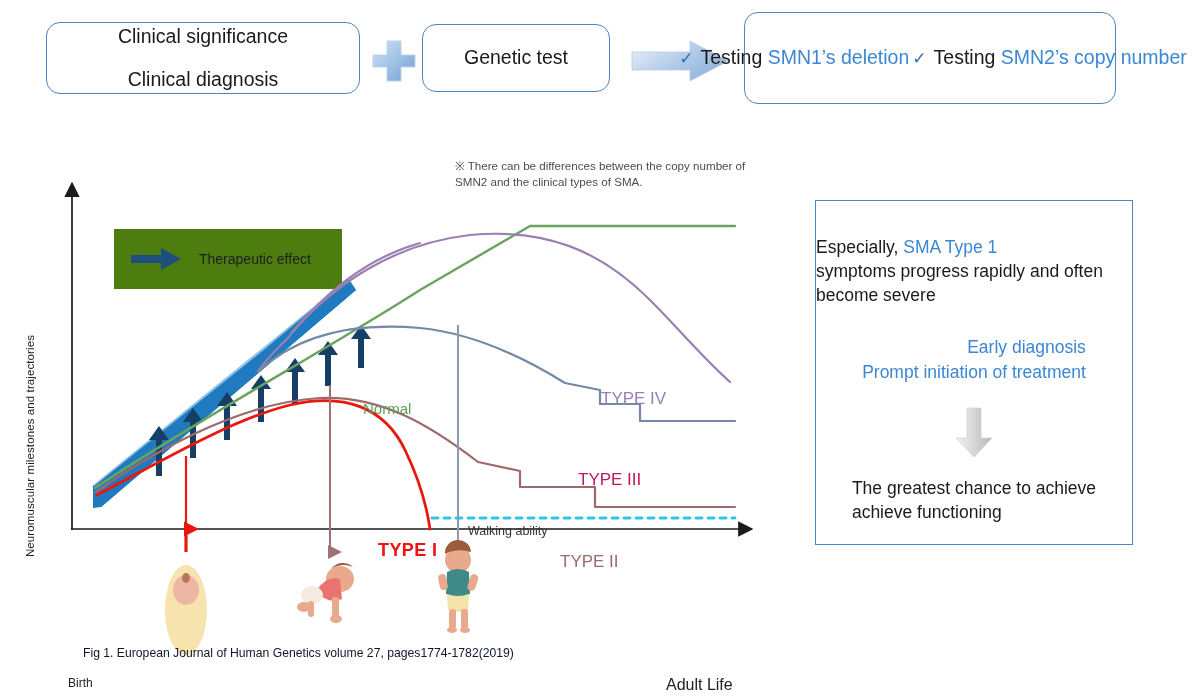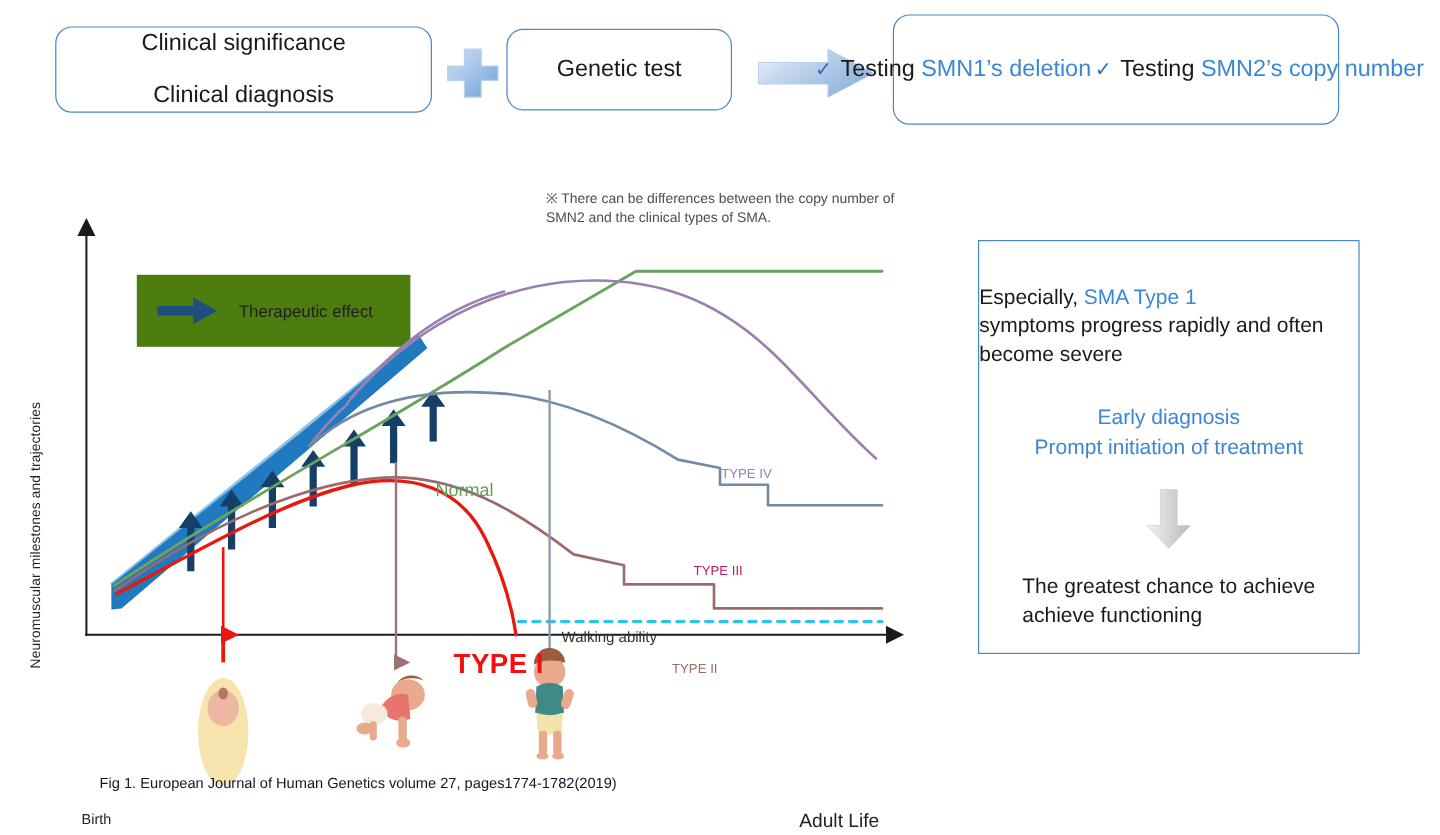--- a/index.html
+++ b/index.html
@@ -60,26 +60,26 @@
 
   #legend-box {
     position: absolute; left: 114px; top: 65px;
     width: 228px; height: 60px;
     background: #4d7c0f;
     display: flex; align-items: center; margin-top: 24px;
   }
   #legend-arrow { margin-left: 17px; width: 50px; height: 22px; flex: none; }
   #legend-label { margin-left: 18px; font-size: 14px; color: #1f1f1f; }
 
-  .curve-label { position: absolute; font-size: 11px; white-space: nowrap; }
+  .curve-label { position: absolute; font-size: 17px; white-space: nowrap; }
   #label-normal   { left: 363px; top: 260px; color: #5f9e58; font-size: 15px; }
   #label-type4    { left: 601px; top: 249px; color: #9a7fb0; }
   #label-type3    { left: 578px; top: 330px; color: #be185d; }
   #label-type2    { left: 560px; top: 412px; color: #9c6a6a; }
-  #label-type1    { left: 378px; top: 400px; color: #f01010; font-size: 23px; font-weight: bold; letter-spacing: 0.4px; }
+  #label-type1    { left: 378px; top: 400px; color: #f01010; font-size: 18px; font-weight: bold; letter-spacing: 0.4px; }
   #label-walking  { left: 468px; top: 384px; color: #333; font-size: 12.5px; }
 
   #label-birth { position: absolute; left: 68px; top: 536px; font-size: 12px; color: #222; }
   #label-adult { position: absolute; left: 666px; top: 536px; font-size: 16px; color: #222; }
 
   #caption {
     position: absolute; left: 83px; top: 646px;
     font-size: 12.2px; color: #0f172a; white-space: nowrap;
   }
 
@@ -87,21 +87,21 @@
   #info-panel {
     position: absolute; left: 815px; top: 200px;
     width: 318px; height: 345px;
     border: 1.6px solid #4a86c8;
     background: #fff;
     display: flex; flex-direction: column; align-items: center;
     padding-top: 34px;
   }
   .ip-block { font-size: 17.5px; line-height: 1.38; color: #1a1a1a; }
   .ip-blue { color: #3b87d4; }
-  #ip-para2 { margin-top: 28px; color: #3b87d4; font-size: 17.5px; line-height: 1.38; text-align: center; }
+  #ip-para2 { margin-top: 28px; color: #3b87d4; font-size: 17.5px; line-height: 1.38; text-align: right; }
   #ip-down-arrow { margin-top: 22px; width: 40px; height: 52px; }
   #ip-para3 { margin-top: 18px; }
 </style>
 </head>
 <body>
 
 <div id="root">
 
   <div class="topbox" id="box-clinical">
     <div class="box-inner">

